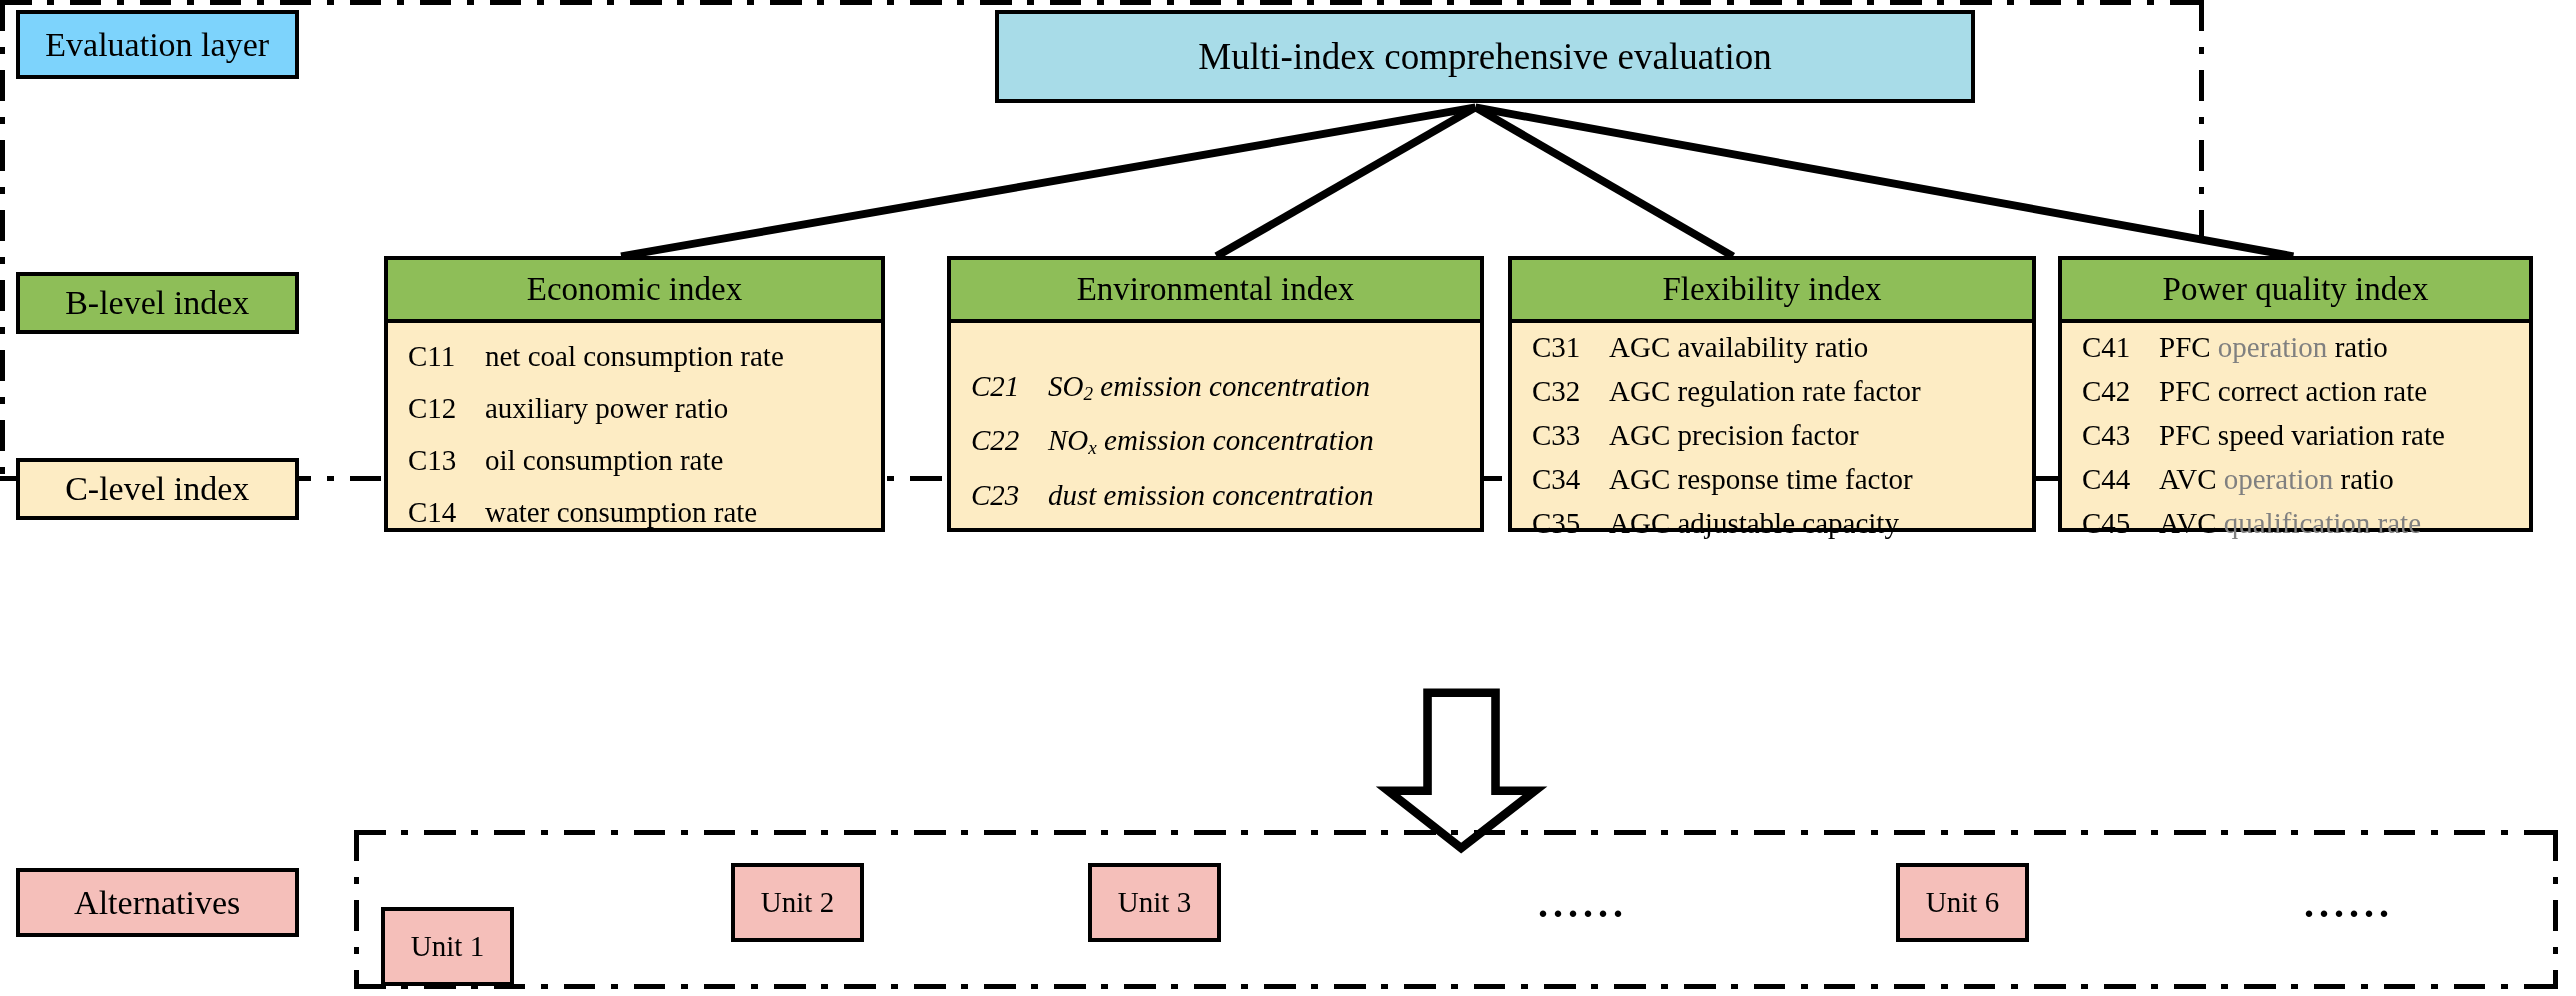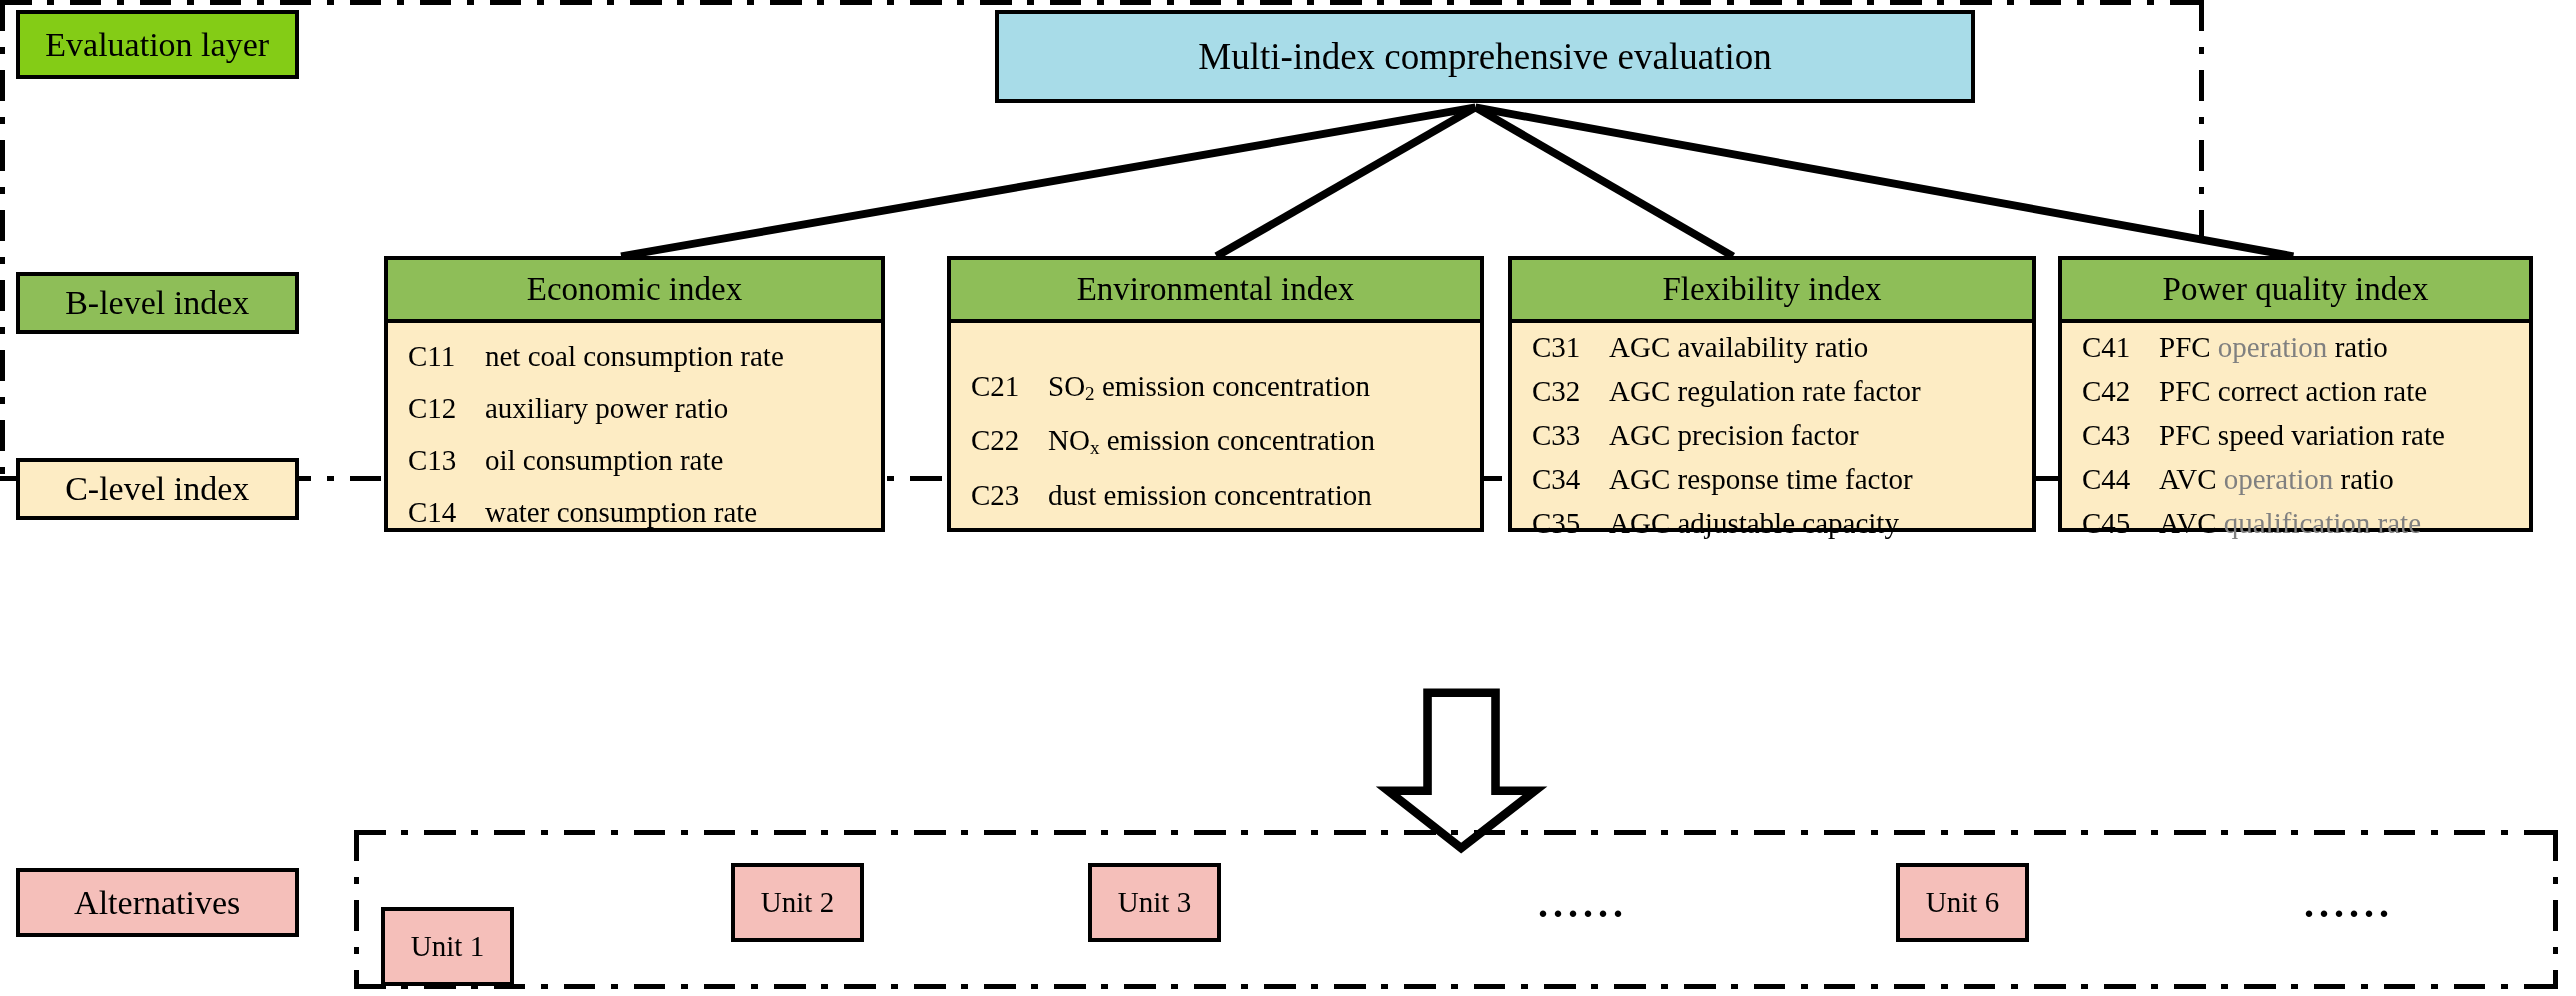--- a/index.html
+++ b/index.html
@@ -5,21 +5,21 @@
   html,body{margin:0;padding:0;background:#ffffff;}
   body{width:2576px;height:997px;position:relative;
        font-family:"Liberation Serif","DejaVu Serif",serif;color:#000;}
 
   .stage{position:absolute;left:0;top:0;width:2576px;height:997px;overflow:hidden;}
 
   
   .box{position:absolute;box-sizing:border-box;border:4.3px solid #000;
        display:flex;align-items:center;justify-content:center;text-align:center;}
 
-  .legend-blue{background:#84cc16;}
+  .legend-blue{background:#7dd3fc;}
   .legend-green{background:#8EBE58;}
   .legend-yellow{background:#FDECC4;}
   .legend-pink{background:#F5BFBA;}
 
   
   #legend-eval   {left:15.7px;  top:10px;   width:283px; height:69px;  font-size:34px;}
   #legend-b      {left:15.7px;  top:272px;  width:283px; height:62px;  font-size:34px;}
   #legend-c      {left:15.7px;  top:458px;  width:283px; height:62px;  font-size:34px;}
   #legend-alt    {left:15.7px;  top:868px; width:283px; height:69px;  font-size:34px;}
 
@@ -56,21 +56,21 @@
   sub{font-size:0.66em;vertical-align:-0.22em;}
 
   #col-eco {left:384px;  width:501px;border-radius:30px;}
   #col-env {left:947px; width:537px;}
   #col-flex{left:1508px; width:528px;}
   #col-pq  {left:2058px; width:475px;}
 
   #col-flex .col-body,#col-pq .col-body{padding-top:10px;}
   #col-flex .crow,#col-pq .crow{margin-bottom:15px;}
   #col-env .col-body{padding-top:49px;}
-  #col-env .crow{margin-bottom:23px;}
+  #col-env .crow{margin-bottom:23px;font-style:italic;}
   #col-eco .col-body{}
   #col-eco .crow{margin-bottom:23px;}
 
   
   .unit{position:absolute;top:863px;width:133px;height:79px;
         box-sizing:border-box;border:4.3px solid #000;background:#F5BFBA;
         display:flex;align-items:center;justify-content:center;font-size:29px;}
   #unit1{left:381px;margin-top:44px;}
   #unit2{left:731px;}
   #unit3{left:1088px;}

